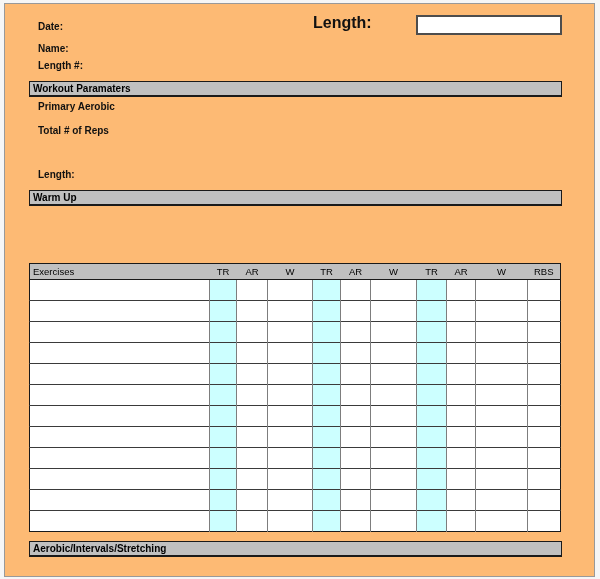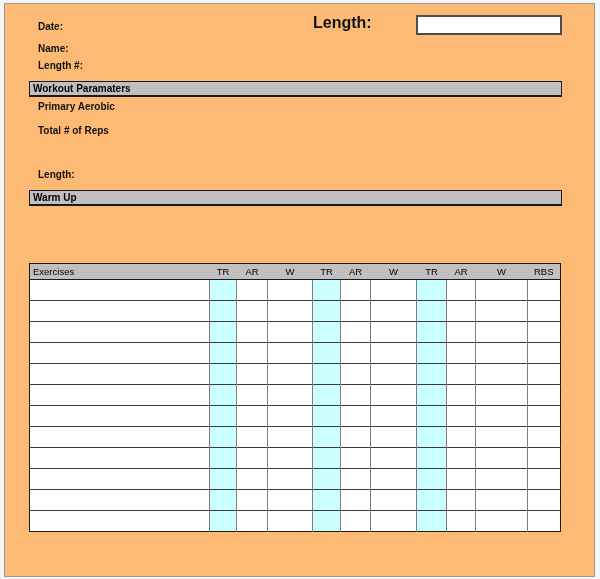--- a/index.html
+++ b/index.html
@@ -266,14 +266,15 @@
           <td></td>
           <td></td>
           <td class="hl"></td>
           <td></td>
           <td></td>
           <td></td>
         </tr>
       </tbody>
   </table>
 
+  <div class="bar" style="top:537px">Aerobic/Intervals/Stretching</div>
 
 </div>
 
 </body></html>

